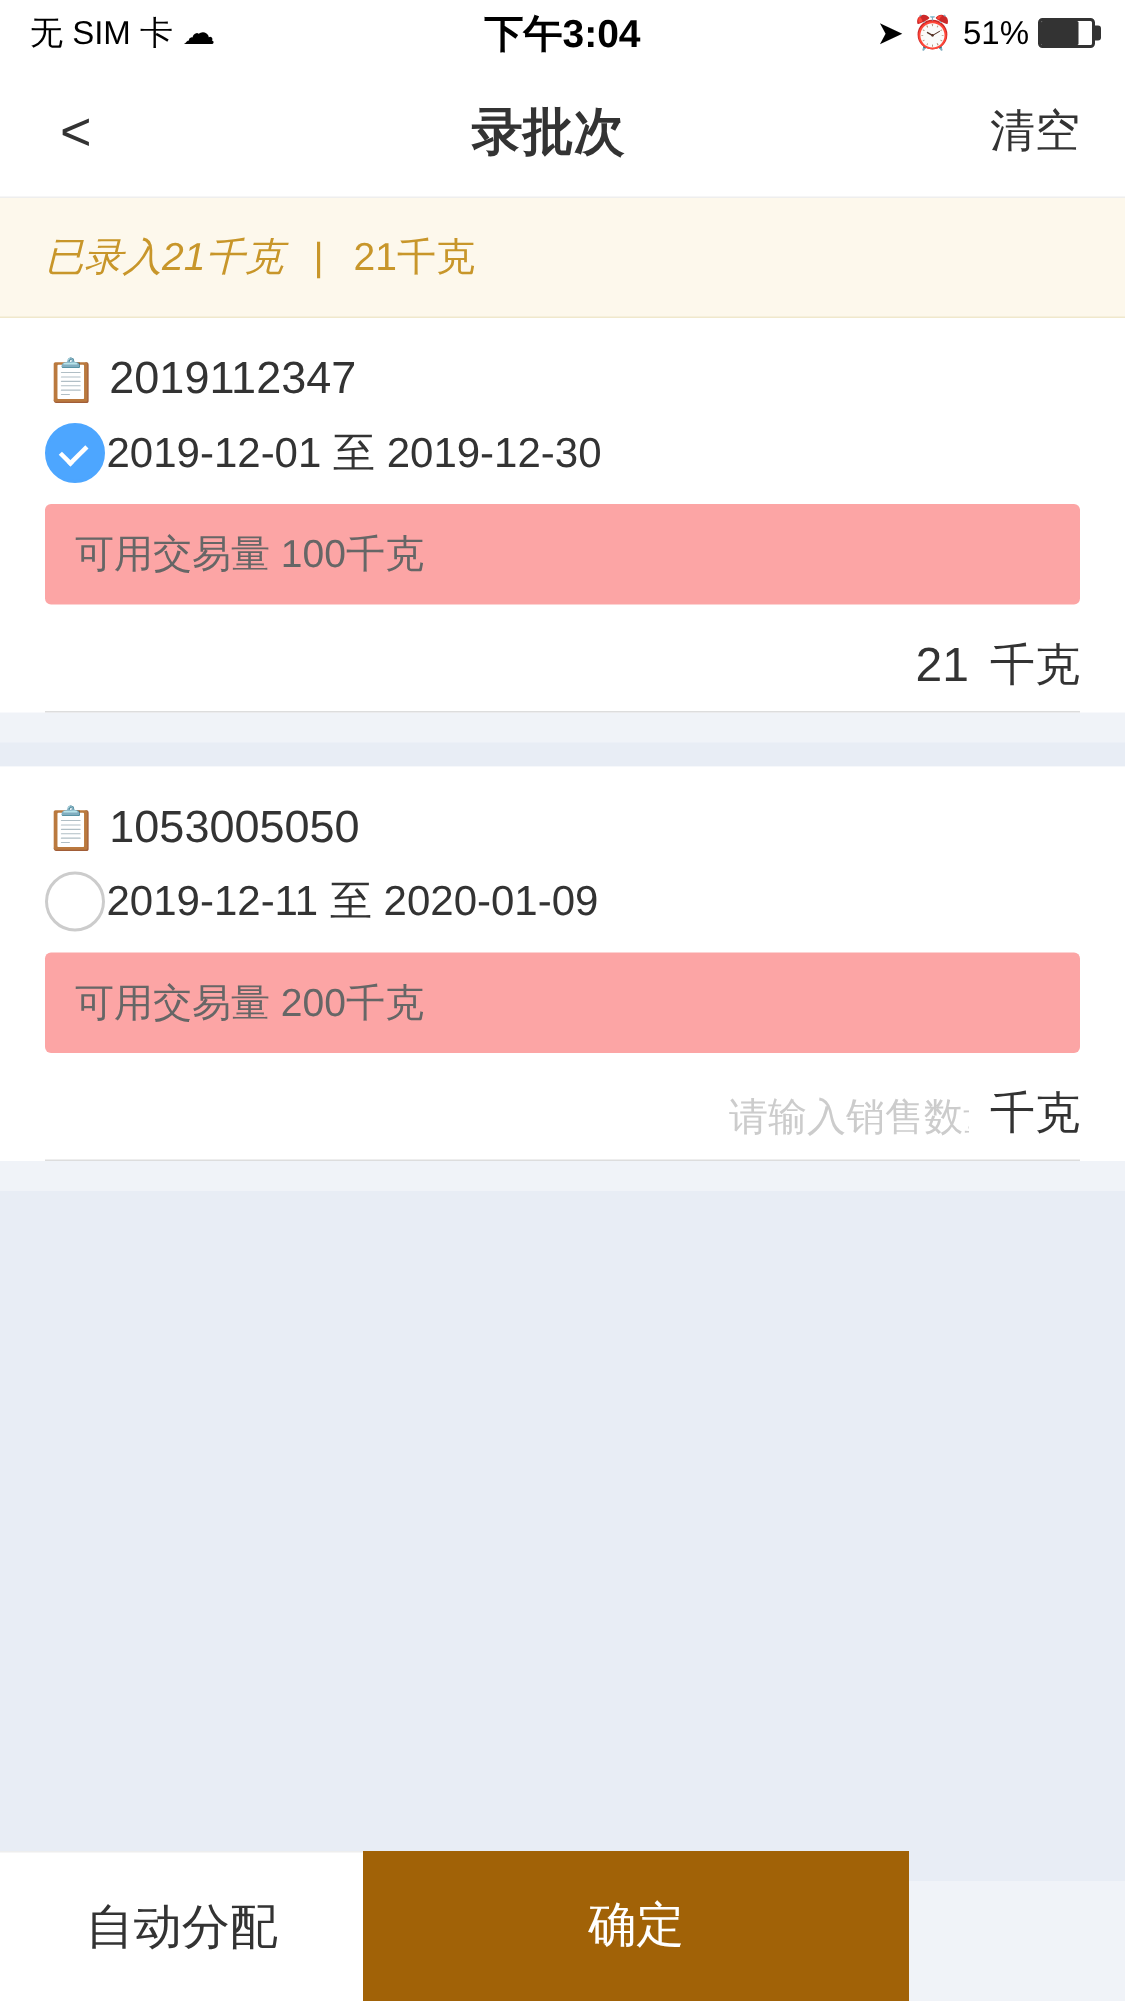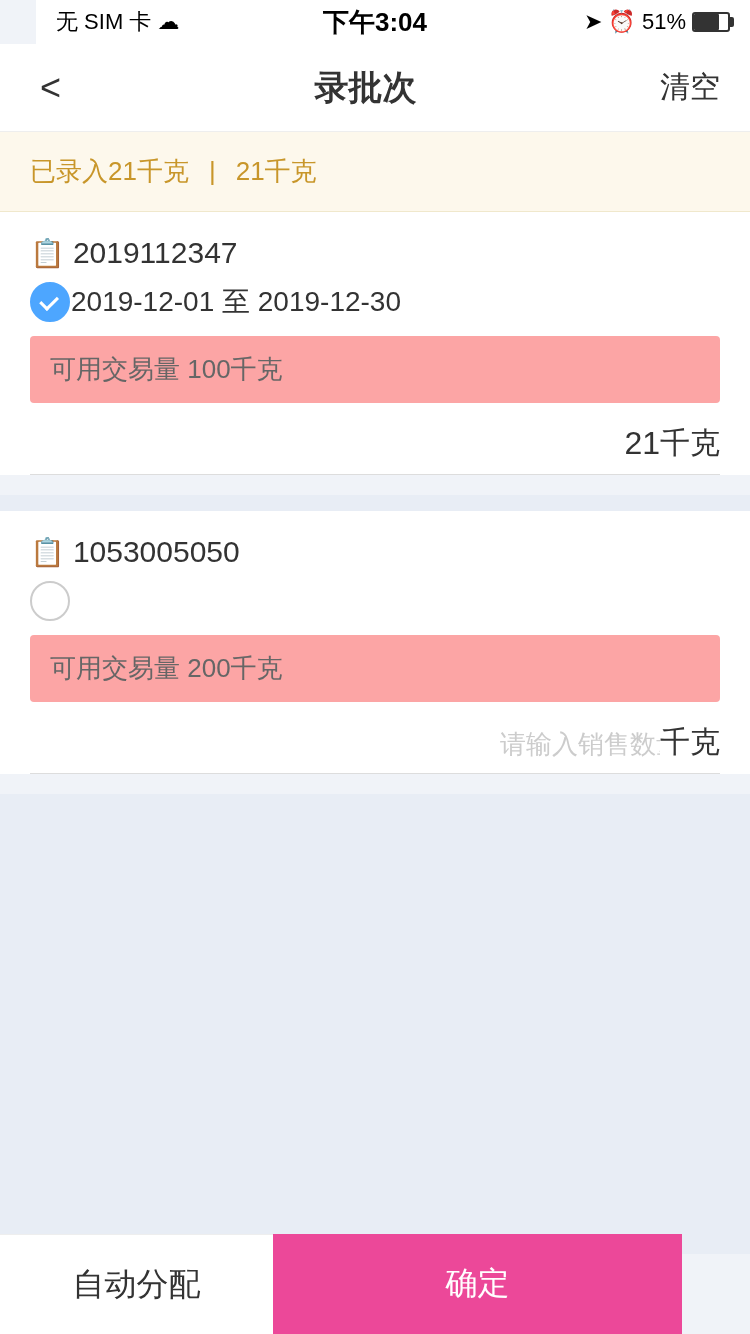--- a/index.html
+++ b/index.html
@@ -16,21 +16,20 @@
     
     .status-bar {
       height: 44px;
       background: #fff;
       display: flex;
       align-items: center;
       justify-content: space-between;
       padding: 0 20px;
       font-size: 24px;
       font-weight: 500;
-      margin-left: 36px;
     }
     .status-left {
       display: flex;
       align-items: center;
       gap: 8px;
       font-size: 22px;
     }
     .status-center {
       font-size: 26px;
       font-weight: 700;
@@ -78,20 +77,21 @@
       background: #fdf8ec;
       padding: 22px 30px;
       display: flex;
       align-items: center;
       gap: 20px;
       border-bottom: 1px solid #f0e8cc;
     }
     .summary-recorded {
       color: #c8962a;
       font-size: 26px;
+      font-style: italic;
     }
     .summary-divider {
       color: #c8962a;
       font-size: 26px;
     }
     .summary-value {
       color: #c8962a;
       font-size: 26px;
     }
 
@@ -161,20 +161,21 @@
       color: #666;
       margin-bottom: 0;
     }
 
     
     .qty-input-row {
       display: flex;
       align-items: center;
       justify-content: flex-end;
       padding: 20px 30px 0 30px;
+      gap: 14px;
     }
     .qty-input {
       text-align: right;
       font-size: 32px;
       color: #333;
       border: none;
       outline: none;
       background: transparent;
       width: 160px;
     }
@@ -196,36 +197,36 @@
     .section-divider {
       height: 16px;
       background: #e8edf5;
     }
 
     
     .bottom-bar {
       position: fixed;
       bottom: 0;
       left: 0;
-      width: 682px;
+      width: 606px;
       height: 100px;
       display: flex;
     }
     .btn-auto {
       flex: 1;
       background: #fff;
       border: none;
       font-size: 32px;
       color: #333;
       cursor: pointer;
       border-top: 1px solid #eee;
     }
     .btn-confirm {
       flex: 1.5;
-      background: #ec4899;
+      background: #a16207;
       border: none;
       font-size: 32px;
       color: #fff;
       cursor: pointer;
     }
   </style>
 </head>
 <body>
 
 <div class="status-bar">
@@ -278,20 +279,21 @@
 <div class="section-divider"></div>
 
 <div class="batch-item">
   <div class="batch-item-inner">
     <div class="batch-id-row">
       <span class="batch-icon">📋</span>
       <span class="batch-id">1053005050</span>
     </div>
     <div class="batch-date-row">
       <div class="radio-btn"></div>
+      <span class="batch-date">2019-12-11 至 2020-01-09</span>
     </div>
     <div class="available-qty-box">可用交易量 200千克</div>
   </div>
   <div class="qty-input-row">
     <input class="qty-input" type="text" placeholder="请输入销售数量" style="">
     <span class="qty-unit">千克</span>
   </div>
   <div class="qty-underline"></div>
 </div>
 

